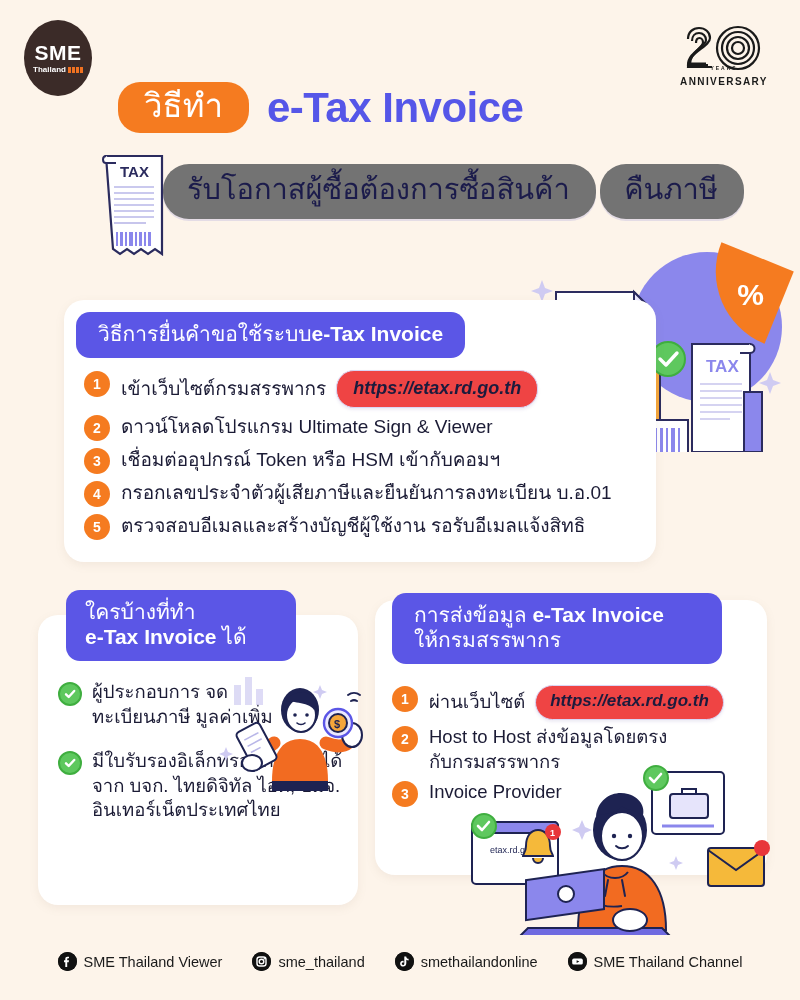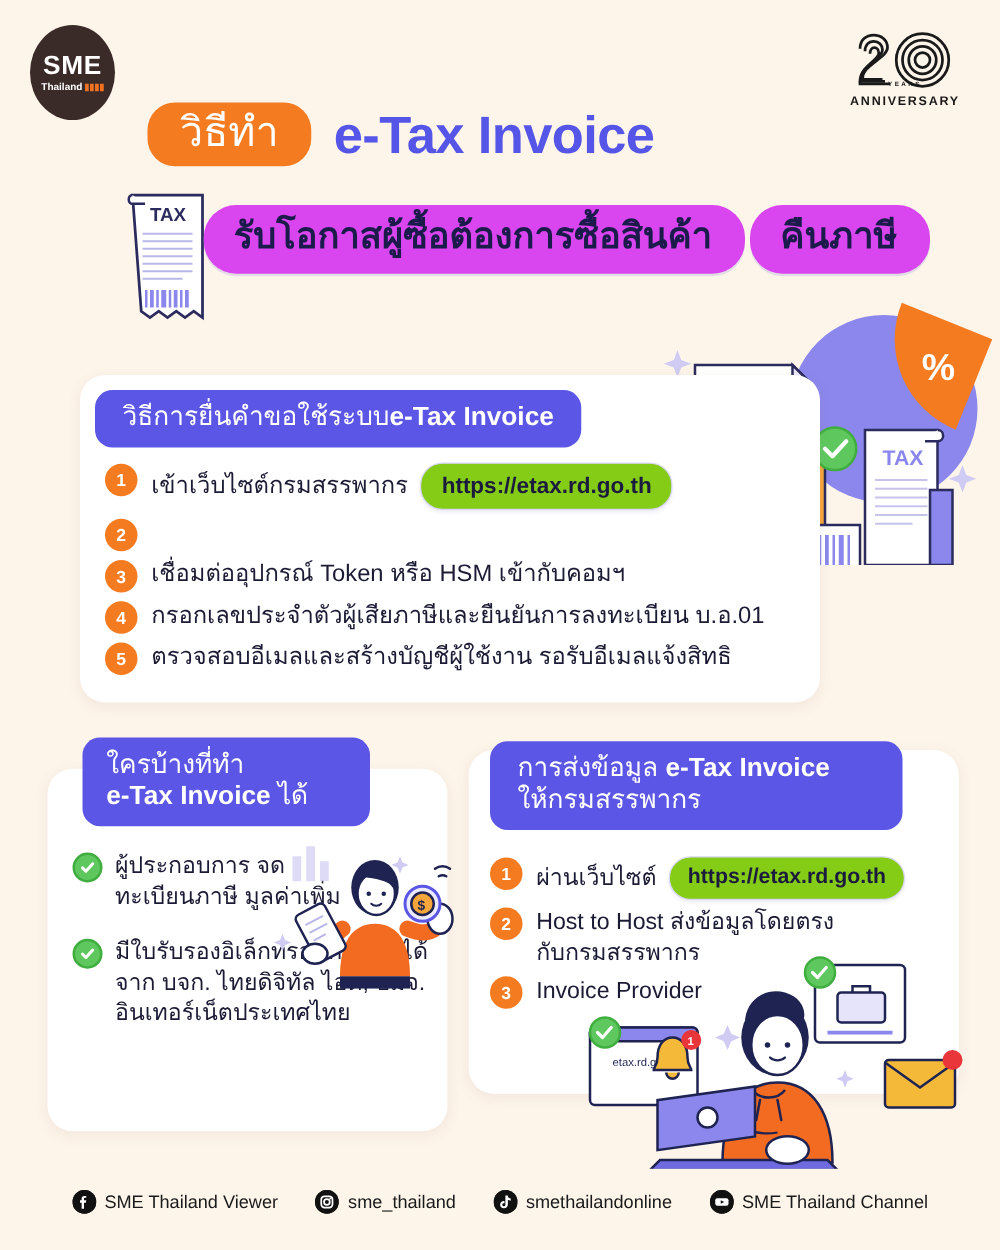--- a/index.html
+++ b/index.html
@@ -57,23 +57,23 @@
   }
 
   
   .receipt {
     position: absolute; left: 100px; top: 150px;
     width: 72px; height: 110px;
   }
 
   .subtitle-wrap { position: absolute; left: 163px; top: 157px; }
   .bubble {
-    background: #d946ef; border-radius: 26px;
+    background: #737373; border-radius: 26px;
     padding: 9px 26px 13px 24px; display: inline-block;
-    color: #1b1b4b; font-size: 29px; font-weight: bold; line-height: 1.15;
+    color: #1b1b4b; font-size: 29px; font-weight: normal; line-height: 1.15;
     box-shadow: 0 2px 0 rgba(180,175,220,.35);
   }
   .bubble2 { margin-top: 7px; }
 
   
   .blob-purple {
     position: absolute; right: 18px; top: 252px;
     width: 150px; height: 150px; border-radius: 50%;
     background: #8b87ec;
   }
@@ -118,24 +118,25 @@
     font-size: 14px; font-weight: bold;
     display: flex; align-items: center; justify-content: center;
     margin-top: 1px;
   }
   .step-text {
     font-size: 19px; color: #1b1b35; line-height: 1.35;
     display: flex; align-items: center; gap: 10px; flex-wrap: wrap;
   }
   .url-pill {
     display: inline-block;
-    background: #84cc16; border: 1.5px solid #d9d6f5;
+    background: #ef4444; border: 1.5px solid #d9d6f5;
     border-radius: 18px; padding: 5px 16px 7px;
     color: #1b1b3d; font-size: 18px; font-weight: bold;
     box-shadow: 0 2px 3px rgba(120,110,180,.13);
+    font-style: italic;
   }
 
   
   .illus-main { position: absolute; left: 520px; top: 252px; width: 280px; height: 200px; }
 
   
   .card-left  { left: 38px;  top: 615px; width: 320px; height: 290px; }
   .card-right { left: 375px; top: 600px; width: 392px; height: 275px; }
 
   .hdr-left  { left: 66px;  top: 590px; width: 230px; padding-left: 19px; }
@@ -342,20 +343,21 @@
   <div class="steps">
     <div class="step">
       <span class="badge-num">1</span>
       <span class="step-text">
         <span>เข้าเว็บไซต์กรมสรรพากร</span>
         <span class="url-pill">https://etax.rd.go.th</span>
       </span>
     </div>
     <div class="step">
       <span class="badge-num">2</span>
+      <span class="step-text">ดาวน์โหลดโปรแกรม Ultimate Sign &amp; Viewer</span>
     </div>
     <div class="step">
       <span class="badge-num">3</span>
       <span class="step-text">เชื่อมต่ออุปกรณ์ Token หรือ HSM เข้ากับคอมฯ</span>
     </div>
     <div class="step">
       <span class="badge-num">4</span>
       <span class="step-text">กรอกเลขประจำตัวผู้เสียภาษีและยืนยันการลงทะเบียน บ.อ.01</span>
     </div>
     <div class="step">

